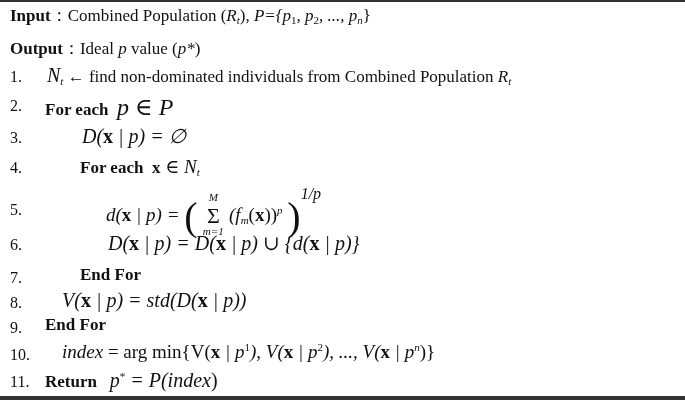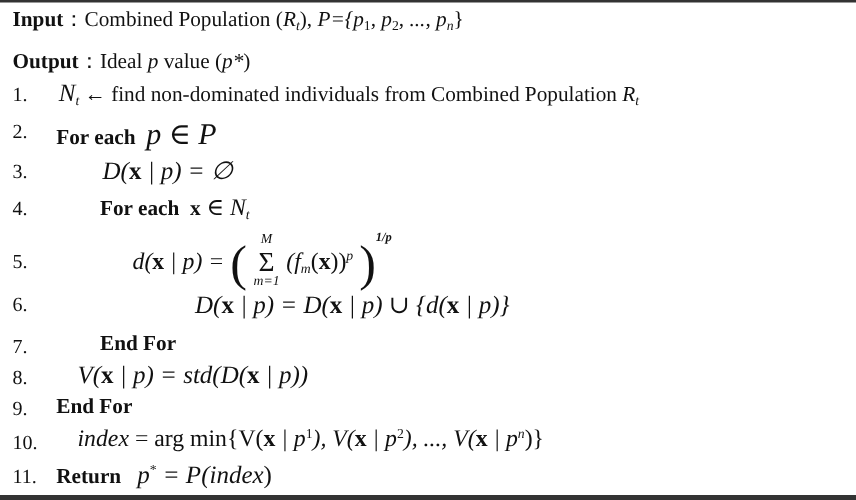--- a/index.html
+++ b/index.html
@@ -63,25 +63,25 @@
 
 <div class="num" style="top:201px;">5.</div>
 <div class="body-text" style="left:106px; top:185px; font-size:19px;">
   <span class="i">d(</span><span class="bx">x</span><span class="i"> | p) = </span><span class="bigparen">(</span>
   <span class="sum">
     <span class="top">M</span>
     <span class="sig">Σ</span>
     <span class="bot i">m=1</span>
   </span>
   <span class="i">(f</span><sub class="i">m</sub>(<span class="bx">x</span><span>))</span><sup class="i">p</sup>
-  <span class="bigparen">)</span><sup class="i" style="vertical-align:22px; font-size:10px;font-weight:bold;">1/p</sup>
+  <span class="bigparen">)</span><sup class="i" style="vertical-align:22px; font-size:16px;">1/p</sup>
 </div>
 
 <div class="num" style="top:236px;">6.</div>
-<div class="body-text" style="left:108px; top:231px; font-size:20px;margin-left:48px;">
+<div class="body-text" style="left:108px; top:231px; font-size:20px;">
   <span class="i">D(</span><span class="bx">x</span><span class="i"> | p) = D(</span><span class="bx">x</span><span class="i"> | p) ∪ {d(</span><span class="bx">x</span><span class="i"> | p)}</span>
 </div>
 
 <div class="num" style="top:269px;">7.</div>
 <div class="body-text" style="left:80px; top:265px;">
   <span class="b">End For</span>
 </div>
 
 <div class="num" style="top:294px;">8.</div>
 <div class="body-text" style="left:62px; top:289px; font-size:20px;text-align:right;">

